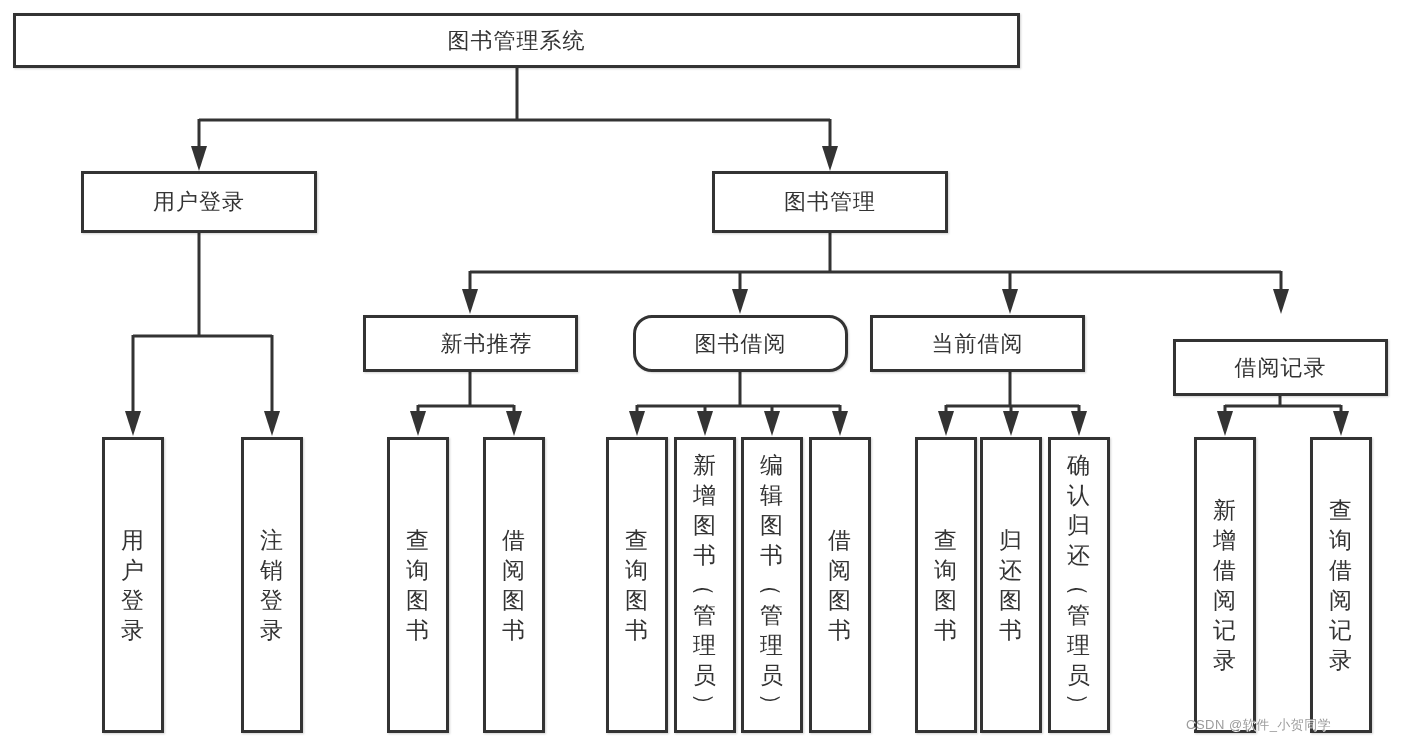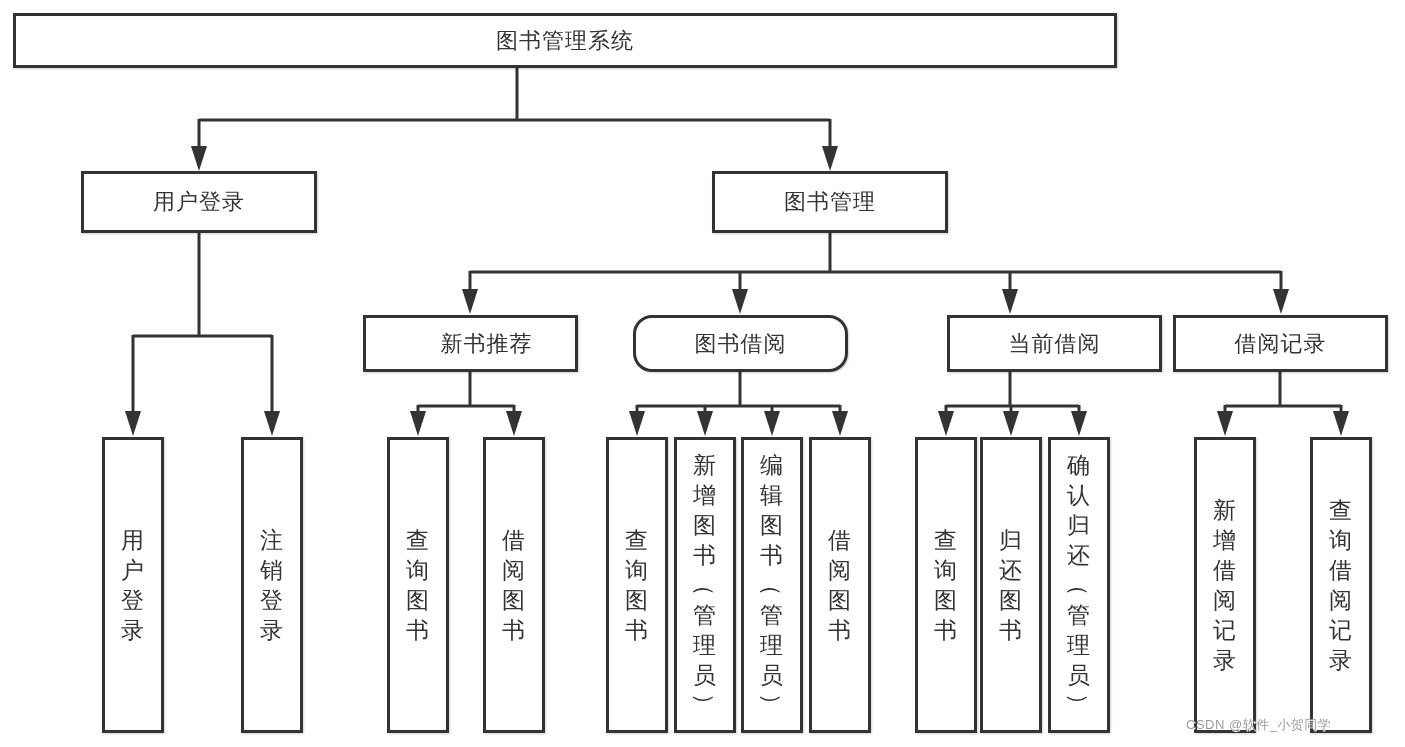--- a/index.html
+++ b/index.html
@@ -44,21 +44,21 @@
     border:3px solid var(--border);
     display:flex;
     align-items:center;
     justify-content:center;
     font-size:22px;
     letter-spacing:1px;
     color:var(--text);
     z-index:1;
     box-shadow:1px 1px 2px rgba(0,0,0,0.18);
   }
-  .root{left:13px;top:13px;width:1104px;height:55px;}
+  .root{left:13px;top:13px;width:1007px;height:55px;}
   .lvl2{top:171px;width:236px;height:62px;}
   .lvl3{top:315px;width:215px;height:57px;}
   .leaf{
     top:437px;width:62px;height:296px;
     flex-direction:column;
     padding:6px 0;
   }
   .vchar{
     display:block;
     width:100%;
@@ -120,22 +120,22 @@
     <polygon points="1333,411 1349,411 1341,436"></polygon>
   </svg>
 
   <div class="box root">图书管理系统</div>
 
   <div class="box lvl2" style="left:81px;text-align:center;">用户登录</div>
   <div class="box lvl2" style="left:712px;">图书管理</div>
 
   <div class="box lvl3" style="left:363px;padding-left:32px;">新书推荐</div>
   <div class="box lvl3" style="left:633px;border-radius:19px;">图书借阅</div>
-  <div class="box lvl3" style="left:947px;font-family:Liberation Serif, serif;">当前借阅</div>
-  <div class="box lvl3" style="left:1173px;">借阅记录</div>
+  <div class="box lvl3" style="left:870px;font-family:Liberation Serif, serif;">当前借阅</div>
+  <div class="box lvl3" style="left:1173px;margin-top:24px;">借阅记录</div>
 
   <div class="box leaf" style="left:102px;">
       <span class="vchar">用</span>
       <span class="vchar">户</span>
       <span class="vchar">登</span>
       <span class="vchar">录</span>
     </div>
   <div class="box leaf" style="left:241px;">
       <span class="vchar">注</span>
       <span class="vchar">销</span>

